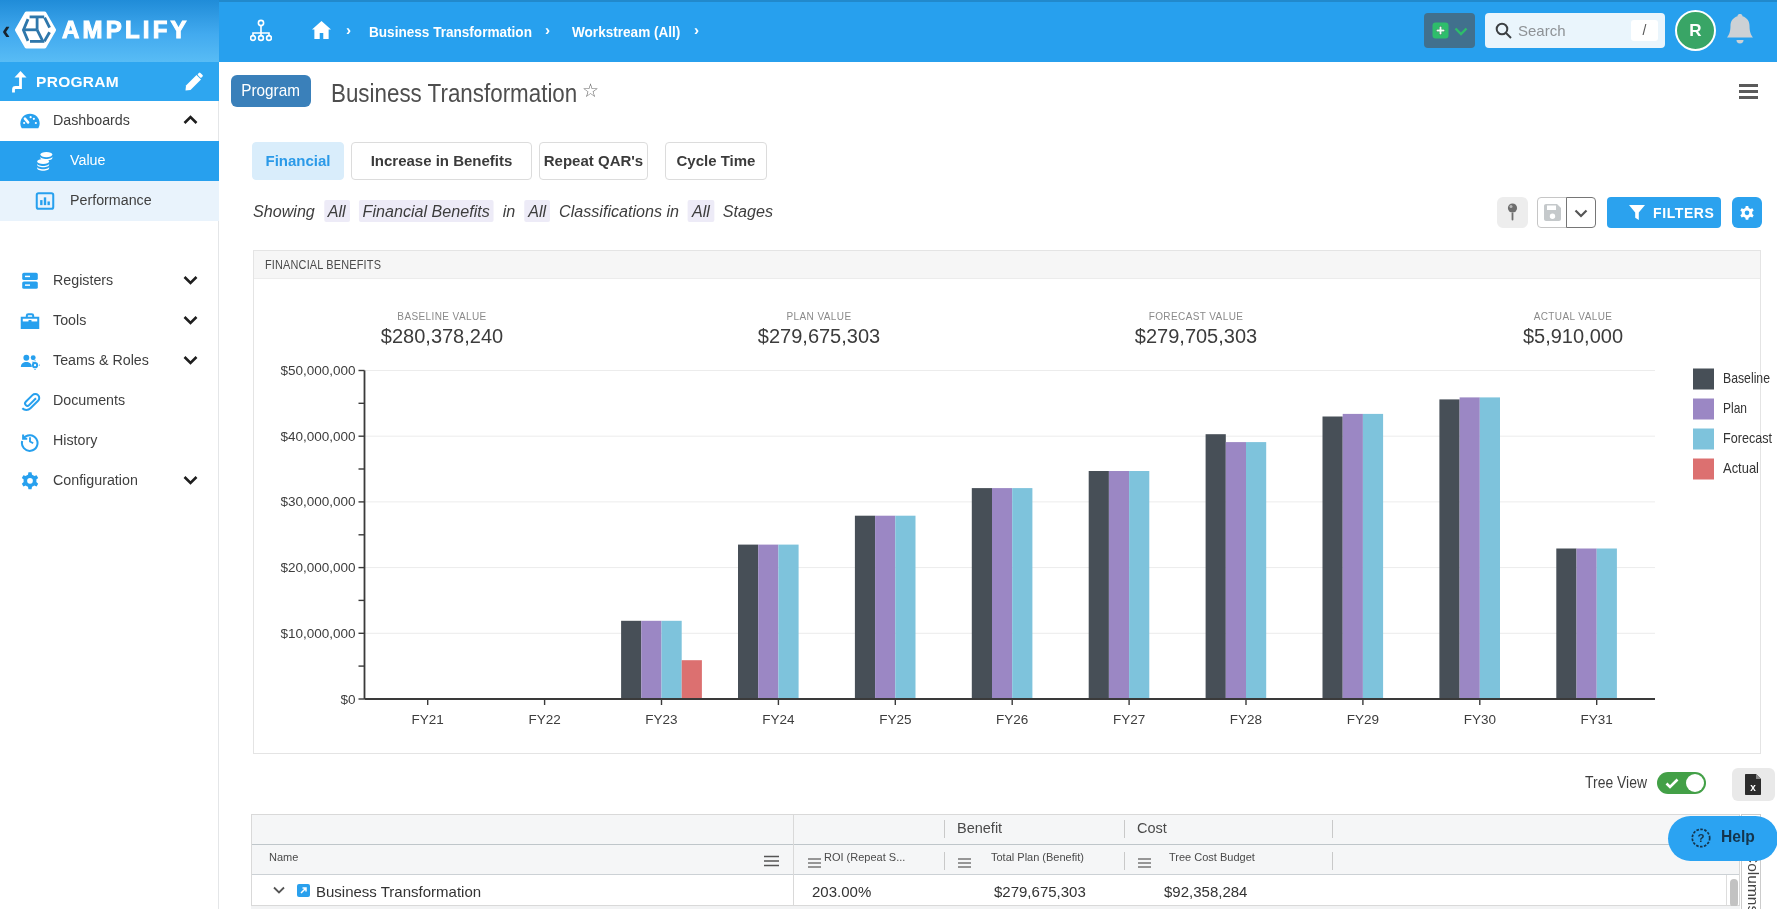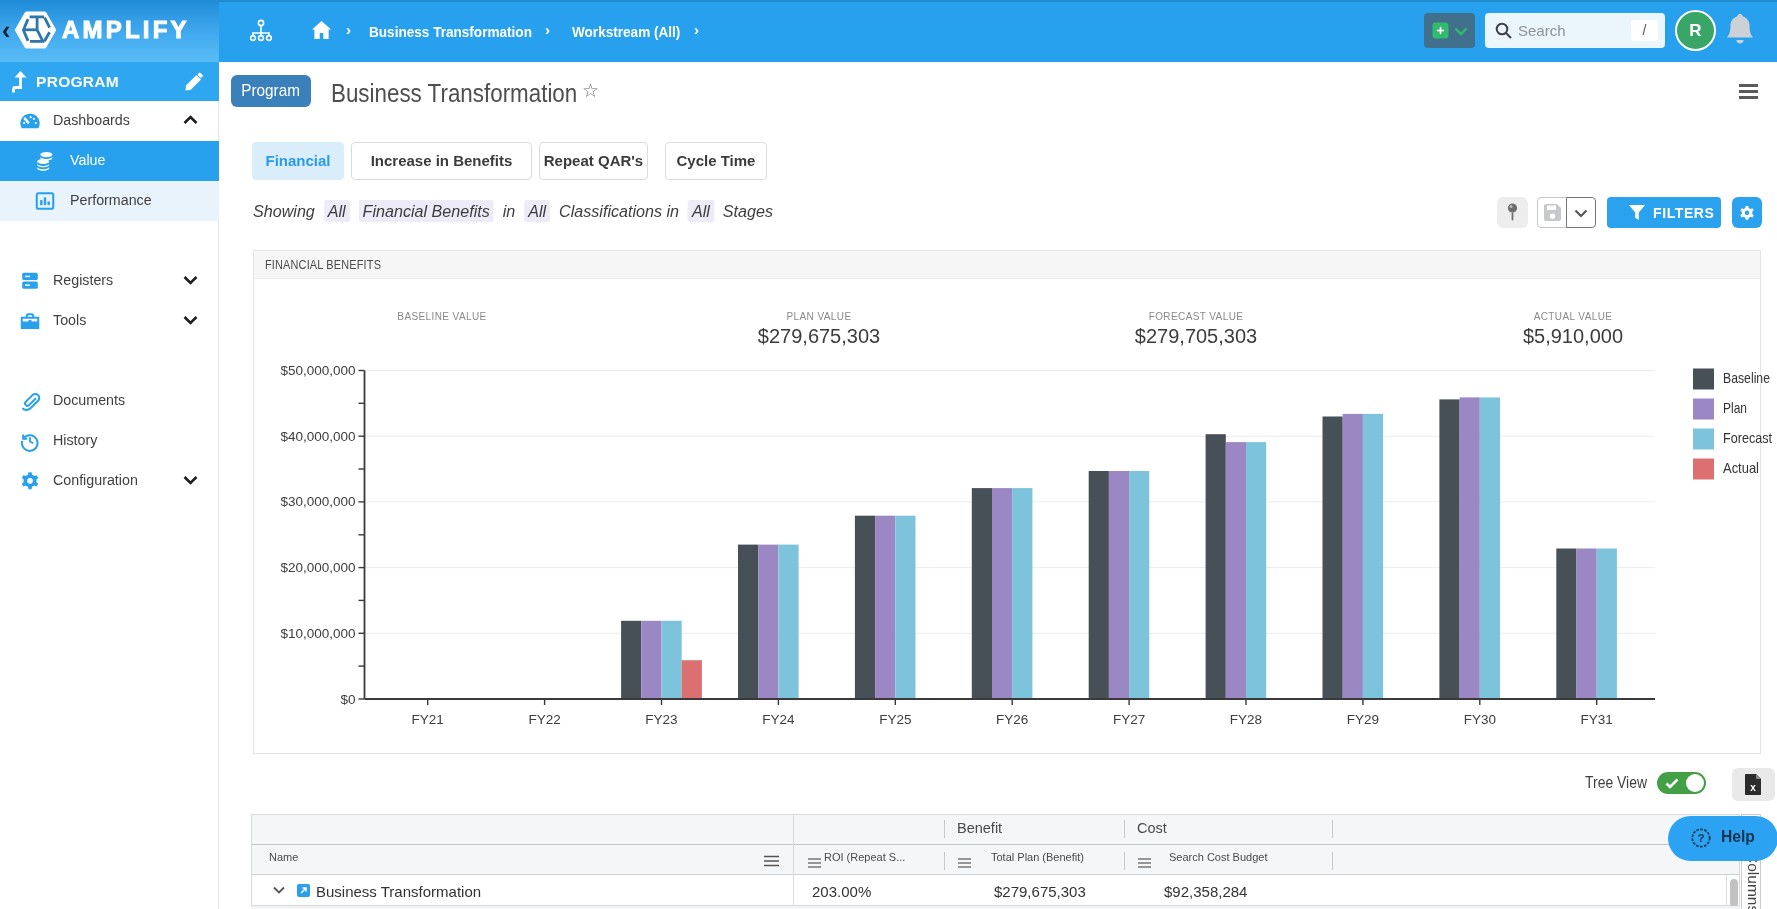--- a/index.html
+++ b/index.html
@@ -204,20 +204,40 @@
     <svg class="ic" viewBox="0 0 24 24" fill="#27a0ee">
         <path d="M3 8.5 H21 V19.5 H3 Z M8.5 8.5 V6.2 C8.5 5.3 9.2 4.6 10.1 4.6 H13.9 C14.8 4.6 15.5 5.3 15.5 6.2 V8.5" fill="none" stroke="#27a0ee" stroke-width="2.2"></path>
         <rect x="3" y="12.5" width="18" height="7"></rect>
         <rect x="10.3" y="11" width="3.4" height="3.4" rx="0.6"></rect>
       </svg>
     <span class="lbl">Tools</span>
     <svg class="car" width="15" height="10" viewBox="0 0 15 10" fill="none" stroke="#1e1e1e" stroke-width="2.6">
         <path d="M1.5 2 L7.5 8 L13.5 2"></path>
       </svg>
   </div>
+  <div class="mitem" style="top:279px">
+    <svg class="ic" viewBox="0 0 24 24" fill="#27a0ee">
+        <circle cx="8" cy="8.5" r="3.2"></circle>
+        <path d="M2 18.5 C2 14.9 4.7 13 8 13 C11.3 13 14 14.9 14 18.5 Z"></path>
+        <circle cx="15.5" cy="8.5" r="2.7"></circle>
+        <path d="M14.5 12.6 C17.5 12.9 19.8 14.8 19.8 18 L15.8 18"></path>
+        <circle cx="17.5" cy="16.5" r="3.4"></circle>
+        <circle cx="17.5" cy="16.5" r="1.2" fill="#fff"></circle>
+        <g stroke="#27a0ee" stroke-width="1.6">
+          <path d="M17.5 12.2 V11.4"></path>
+          <path d="M17.5 21.6 V20.8"></path>
+          <path d="M13.2 16.5 H12.4"></path>
+          <path d="M22.6 16.5 H21.8"></path>
+        </g>
+      </svg>
+    <span class="lbl">Teams &amp; Roles</span>
+    <svg class="car" width="15" height="10" viewBox="0 0 15 10" fill="none" stroke="#1e1e1e" stroke-width="2.6">
+        <path d="M1.5 2 L7.5 8 L13.5 2"></path>
+      </svg>
+  </div>
   <div class="mitem" style="top:319px">
     <svg class="ic" viewBox="0 0 24 24" fill="none" stroke="#27a0ee" stroke-width="2.2">
         <path d="M17.5 6 L10 13.5 C9 14.5 7.4 14.5 6.4 13.5 C5.4 12.5 5.4 10.9 6.4 9.9 L13.7 2.6 C15.4 0.9 18.1 0.9 19.8 2.6 C21.5 4.3 21.5 7 19.8 8.7 L11.5 17 C9 19.5 5.1 19.5 2.6 17" transform="translate(1 3)"></path>
       </svg>
     <span class="lbl">Documents</span>
   </div>
   <div class="mitem" style="top:359px">
     <svg class="ic" viewBox="0 0 24 24" fill="none" stroke="#27a0ee" stroke-width="2.2">
         <path d="M4.5 5 V9.5 H9"></path>
         <path d="M4.8 9.3 A8.5 8.5 0 1 1 3.5 12"></path>
@@ -284,20 +304,21 @@
 <div id="gearbtn">
     <svg class="abs" style="left:6px;top:7px" width="18" height="18" viewBox="0 0 24 24" fill="#fff">
       <path d="M10.3 2.5 H13.7 L14.2 5.2 A7.3 7.3 0 0 1 16.6 6.6 L19.2 5.7 L20.9 8.6 L18.9 10.4 A7.3 7.3 0 0 1 18.9 13.2 L20.9 15 L19.2 17.9 L16.6 17 A7.3 7.3 0 0 1 14.2 18.4 L13.7 21.1 H10.3 L9.8 18.4 A7.3 7.3 0 0 1 7.4 17 L4.8 17.9 L3.1 15 L5.1 13.2 A7.3 7.3 0 0 1 5.1 10.4 L3.1 8.6 L4.8 5.7 L7.4 6.6 A7.3 7.3 0 0 1 9.8 5.2 Z"></path>
       <circle cx="12" cy="11.8" r="3.1" fill="#2ba2ee"></circle>
     </svg>
   </div>
 <div id="panel">
   <div id="panelhdr"><span>FINANCIAL BENEFITS</span></div>
   <div class="stat" style="left:38px">
       <div class="l">BASELINE VALUE</div>
+      <div class="v">$280,378,240</div>
     </div>
   <div class="stat" style="left:415px">
       <div class="l">PLAN VALUE</div>
       <div class="v">$279,675,303</div>
     </div>
   <div class="stat" style="left:792px">
       <div class="l">FORECAST VALUE</div>
       <div class="v">$279,705,303</div>
     </div>
   <div class="stat" style="left:1169px">
@@ -424,21 +445,21 @@
       <path d="M0 1 H13 M0 5 H13 M0 9 H13"></path>
     </svg>
   <div class="htxt" style="left:572px;top:36px">ROI (Repeat S...</div>
   <svg class="abs" style="left:706px;top:43px" width="13" height="10" viewBox="0 0 13 10" stroke="#777" stroke-width="1.5">
       <path d="M0 1 H13 M0 5 H13 M0 9 H13"></path>
     </svg>
   <div class="htxt" style="left:739px;top:36px">Total Plan (Benefit)</div>
   <svg class="abs" style="left:886px;top:43px" width="13" height="10" viewBox="0 0 13 10" stroke="#777" stroke-width="1.5">
       <path d="M0 1 H13 M0 5 H13 M0 9 H13"></path>
     </svg>
-  <div class="htxt" style="left:917px;top:36px">Search Cost Budget</div>
+  <div class="htxt" style="left:917px;top:36px">Tree Cost Budget</div>
   <svg class="abs" style="left:21px;top:71px" width="12" height="8" viewBox="0 0 12 8" fill="none" stroke="#555" stroke-width="1.8">
       <path d="M1 1.5 L6 6.5 L11 1.5"></path>
     </svg>
   <svg class="abs" style="left:45px;top:69px" width="13" height="13" viewBox="0 0 13 13">
       <rect width="13" height="13" rx="2" fill="#2aa0ed"></rect>
       <path d="M4 9 L9 4 M5.5 4 H9 V7.5" stroke="#fff" stroke-width="1.5" fill="none"></path>
     </svg>
   <div class="dtxt" style="left:64px">Business Transformation</div>
   <div class="dtxt num" style="left:560px;width:120px">203.00%</div>
   <div class="dtxt num" style="left:742px;width:120px">$279,675,303</div>

